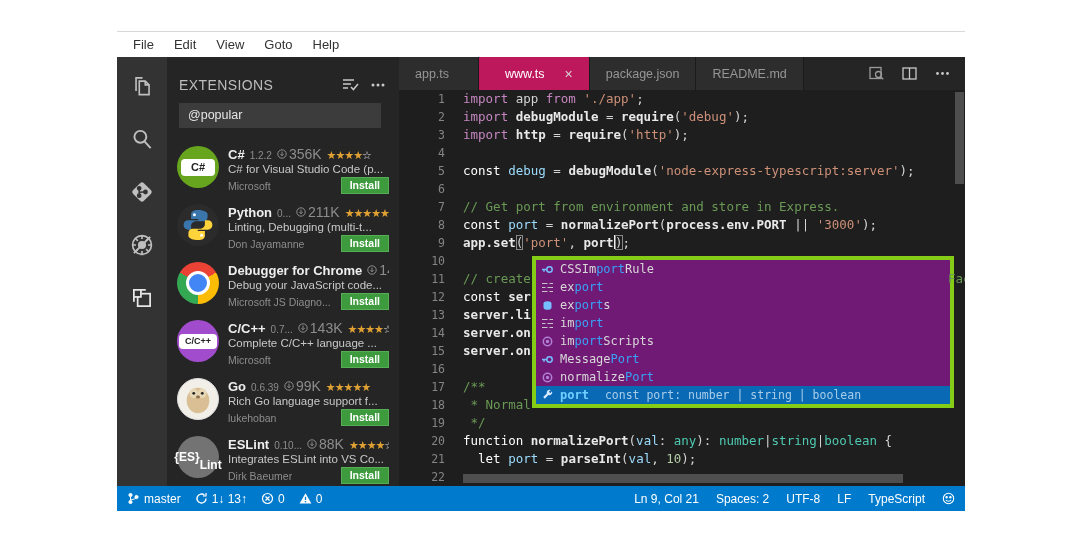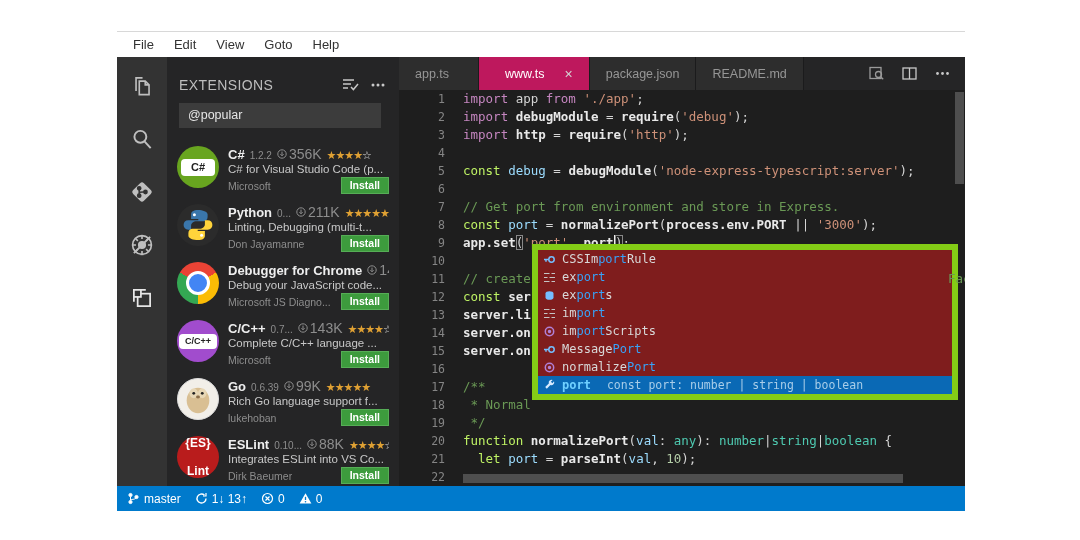--- a/index.html
+++ b/index.html
@@ -64,29 +64,29 @@
   .tab .close{margin-left:20px;color:#d4d4d4;font-size:14px;line-height:1;}
   .tab-actions{margin-left:auto;display:flex;align-items:center;gap:16px;padding:0 14px;}
   .ta-icon{width:17px;height:17px;}
   .ta-icon svg{width:17px;height:17px;display:block;}
 
   .code{position:relative;flex:1;font-family:"DejaVu Sans Mono",monospace;font-size:12.5px;
         line-height:18px;overflow:hidden;}
   .line{display:flex;height:18px;white-space:pre;}
   .g{width:46px;flex:none;text-align:right;color:#858585;font-size:11.5px;position:relative;}
   .t{margin-left:18px;color:#d4d4d4;}
-  .k{color:#c586c0;} .c{color:#bef264;} .v{color:#9cdcfe;} .s{color:#ce9178;}
+  .k{color:#c586c0;} .c{color:#ffffff;} .v{color:#9cdcfe;} .s{color:#ce9178;}
   .m{color:#6a9955;} .n{color:#b5cea8;} .t2{color:#4ec9b0;} .p{color:#d4d4d4;}
   .f{color:#e8e8e8;font-weight:bold;}
   .b{color:#d4d4d4;box-shadow:inset 0 0 0 1px #888;}
   .caret{display:inline-block;width:1.5px;height:14px;background:#f0f0f0;vertical-align:-2px;}
 
   
-  .suggest{position:absolute;left:133px;top:154px;width:414px;background:#7f1d1d;
-           border:6px solid #84cc16;z-index:6;font-family:"DejaVu Sans Mono",monospace;font-size:12px;}
+  .suggest{position:absolute;left:133px;top:166px;width:414px;background:#701a75;
+           border:4px solid #84cc16;z-index:6;font-family:"DejaVu Sans Mono",monospace;font-size:12px;}
   .s-row{height:18px;display:flex;align-items:center;padding:0 5px;gap:6px;color:#d8d8d8;cursor:pointer;}
   .s-row.sel{background:#0a69b5;color:#ffffff;}
   .s-icon{width:13px;height:13px;flex:none;}
   .s-icon svg{width:13px;height:13px;display:block;}
   .match{color:#38a2f8;}
   .s-row.sel .match{color:#6fd0ff;font-weight:bold;}
   .s-detail{margin-left:10px;color:#a8cde8;font-size:11.5px;white-space:pre;}
 
   .fac{position:absolute;left:549px;top:180px;height:18px;color:#6a9955;
        font-family:"DejaVu Sans Mono",monospace;font-size:12.5px;z-index:7;}
@@ -318,21 +318,21 @@
               </div>
               <div class="ext-desc">Rich Go language support f...</div>
               <div class="ext-r3">
                 <span class="ext-pub">lukehoban</span>
                 <button class="install-btn">Install</button>
               </div>
             </div>
           </div>
           <div class="ext-row">
             <div class="ext-icon">
-              <div class="logo" style="background:#b91c1c;flex-direction:column;color:#fff;font-weight:bold;line-height:1">
+              <div class="logo" style="background:#737373;flex-direction:row;color:#fff;font-weight:bold;line-height:1">
                 <div style="font-size:12px">{ES}</div>
                 <div style="font-size:12px;margin-top:16px">Lint</div>
               </div>
             </div>
             <div class="ext-main">
               <div class="ext-r1">
                 <span class="ext-name">ESLint</span>
                 <span class="ext-ver">0.10...</span>
                 <span class="ext-dl">
                   <svg width="10" height="10" viewBox="0 0 10 10" fill="none" stroke="#8d8d8d">
@@ -526,14 +526,31 @@
       <span class="sb-item">
         <span class="sb-ic">
           <svg viewBox="0 0 13 13">
             <path d="M6.5 1.2L12.4 11.5H.6z" fill="#fff"></path>
             <path d="M6.5 4.8v3.2" stroke="#007acc" stroke-width="1.3"></path>
             <circle cx="6.5" cy="9.8" r=".8" fill="#007acc"></circle>
           </svg>
         </span>
         <span>0</span>
       </span>
+      <span class="sb-right">
+        <span class="sb-item">Ln 9, Col 21</span>
+        <span class="sb-item">Spaces: 2</span>
+        <span class="sb-item">UTF-8</span>
+        <span class="sb-item">LF</span>
+        <span class="sb-item">TypeScript</span>
+        <span class="sb-item">
+          <span class="sb-ic">
+            <svg viewBox="0 0 13 13" fill="none" stroke="#fff" stroke-width="1.1">
+              <circle cx="6.5" cy="6.5" r="5.2"></circle>
+              <circle cx="4.6" cy="5.2" r=".7" fill="#fff"></circle>
+              <circle cx="8.4" cy="5.2" r=".7" fill="#fff"></circle>
+              <path d="M3.9 8a3.3 3.3 0 0 0 5.2 0"></path>
+            </svg>
+          </span>
+        </span>
+      </span>
     </div>
 </div>
 
 </body></html>

